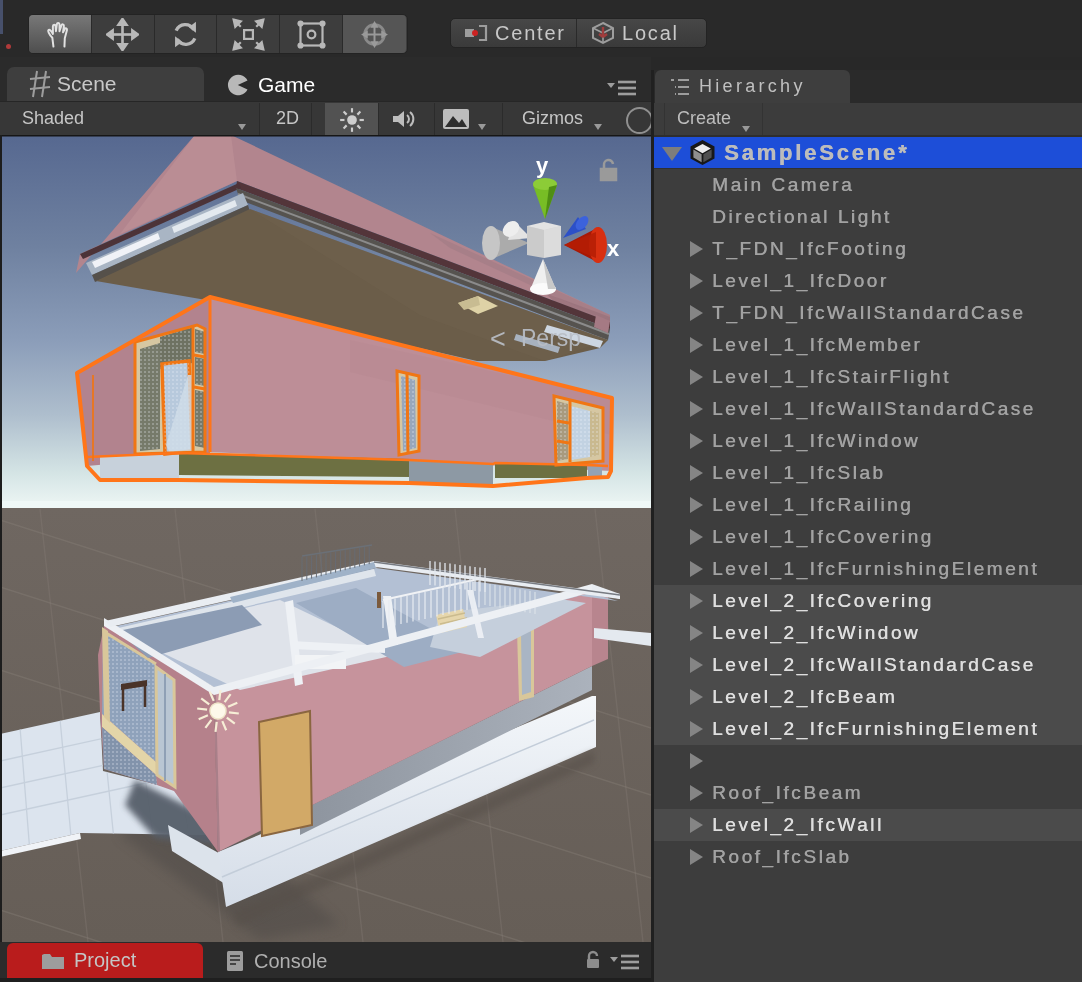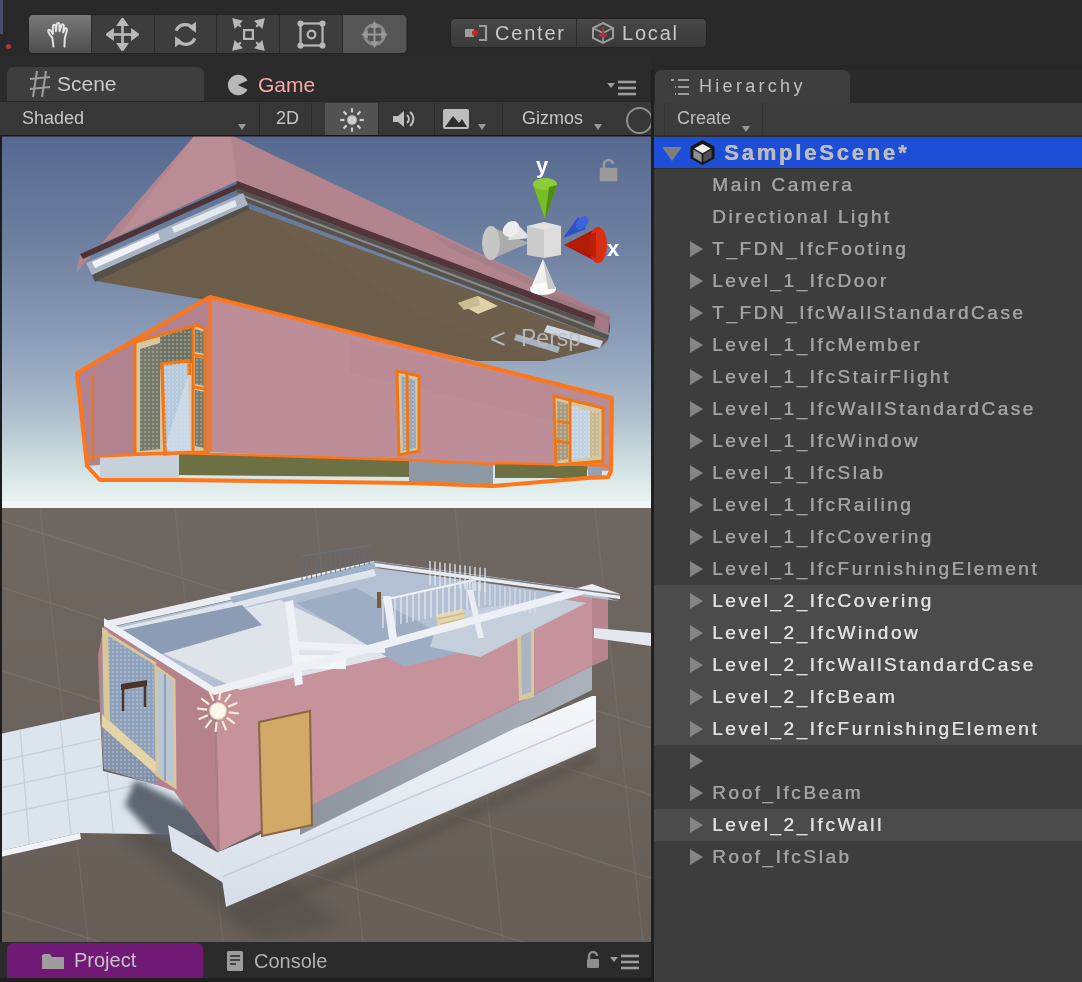--- a/index.html
+++ b/index.html
@@ -16,42 +16,42 @@
   #pivgroup{left:450px;top:18px;width:257px;height:30px;background:linear-gradient(#474747,#3a3a3a);
     border:1px solid #232323;border-radius:5px;display:flex;box-sizing:border-box;}
   .pbtn{display:flex;align-items:center;justify-content:flex-start;color:#c8c8c8;
     font-size:20px;letter-spacing:1.8px;gap:6px;padding-left:13px;box-sizing:border-box;}
   #pivgroup .pbtn:first-child{width:126px;border-right:1px solid #2a2a2a;}
   #pivgroup .pbtn:last-child{width:129px;}
   #stabbar{left:0;top:57px;width:651px;height:44px;background:#2b2b2b;}
   #scenetab{position:absolute;left:7px;top:10px;width:197px;height:34px;background:#3e3e3e;
     border-radius:7px 7px 0 0;display:flex;align-items:center;color:#c8c8c8;font-size:21px;}
   #gametab{position:absolute;left:226px;top:16px;display:flex;align-items:center;
-    color:#fca5a5;font-size:21px;gap:8px;}
+    color:#ffffff;font-size:21px;gap:8px;}
   #stoolbar{left:0;top:101px;width:651px;height:34px;background:#373737;
     border-top:1px solid #262626;box-sizing:border-box;color:#c6c6c6;font-size:18px;}
   .sdiv{position:absolute;top:1px;width:1px;height:33px;background:#2b2b2b;}
   #rpanel{left:651px;top:70px;width:431px;height:912px;background:#2a2a2a;
     border-left:3px solid #202020;box-sizing:border-box;}
   #htab{position:absolute;left:1px;top:0px;width:195px;height:33px;background:#3e3e3e;
     border-radius:6px 6px 0 0;display:flex;align-items:center;color:#c0c0c0;font-size:18px;
     letter-spacing:3.3px;}
   #createbar{position:absolute;left:0;top:33px;width:428px;height:34px;background:#3c3c3c;
     border-bottom:2px solid #2e2e2e;color:#bdbdbd;font-size:18px;box-sizing:border-box;}
   #rows{position:absolute;left:0;top:67px;width:428px;height:845px;background:#3d3d3d;}
   .row{position:relative;width:428px;height:32px;background:#3d3d3d;color:#a2a2a2;
     font-size:19px;line-height:32px;white-space:nowrap;letter-spacing:2.55px;
     text-shadow:0.5px 0 0 currentColor;}
   .row.sel{background:#4b4b4b;color:#dedede;}
   .row .tri{position:absolute;left:36px;top:8px;width:0;height:0;
     border-left:13px solid #858585;border-top:8px solid transparent;
     border-bottom:8px solid transparent;}
   .row .txt{position:absolute;left:58px;}
   #botbar{left:0;top:942px;width:651px;height:36px;background:#2b2b2b;}
-  #projtab{position:absolute;left:7px;top:1px;width:196px;height:35px;background:#701a75;
+  #projtab{position:absolute;left:7px;top:1px;width:196px;height:35px;background:#b91c1c;
     border-radius:6px 6px 0 0;display:flex;align-items:center;color:#c5c5c5;font-size:20px;gap:8px;
     padding-left:33px;box-sizing:border-box;}
   #constab{position:absolute;left:224px;top:7px;display:flex;align-items:center;
     color:#b0b0b0;font-size:20px;gap:8px;}
   #botstrip{left:0;top:978px;width:651px;height:4px;background:#1f1f1f;}
 </style>
 </head>
 <body>
 <div id="app">
   <div class="abs" id="topbar"></div>

